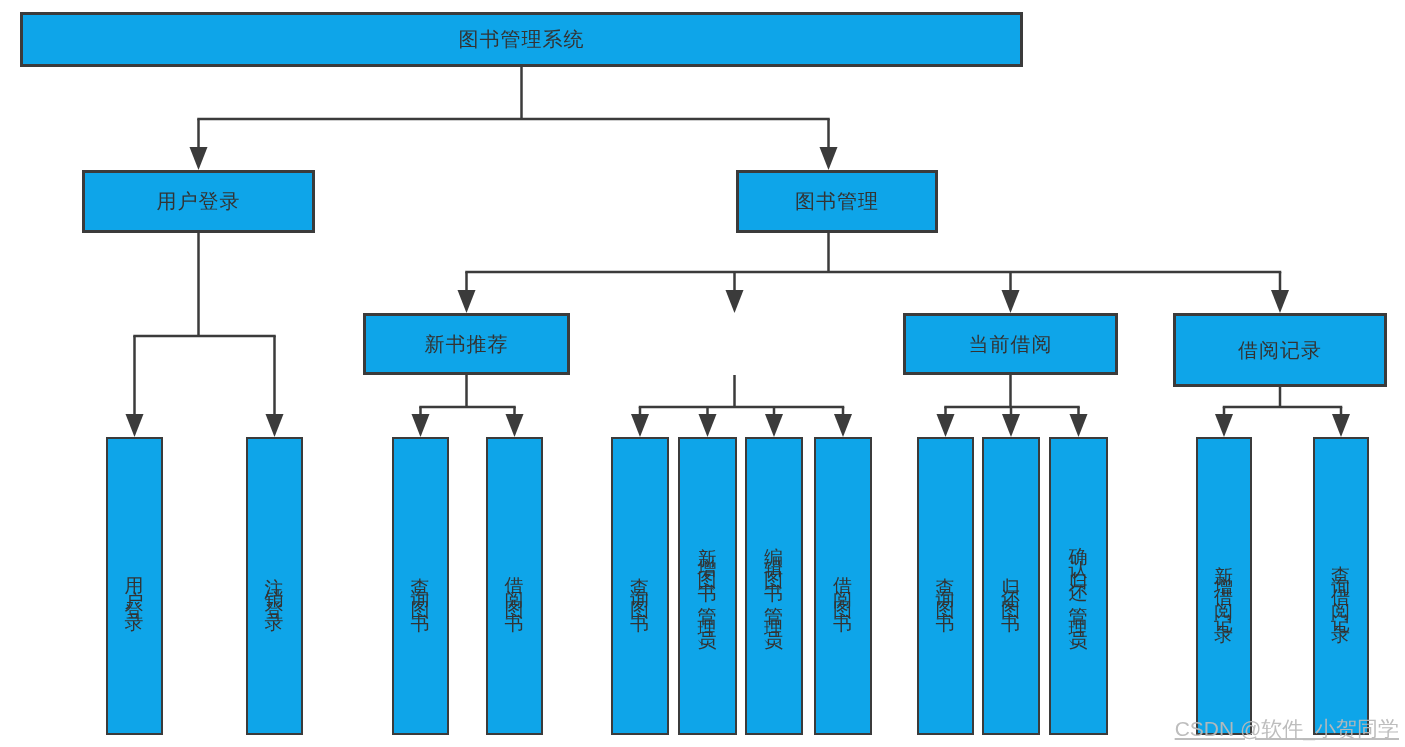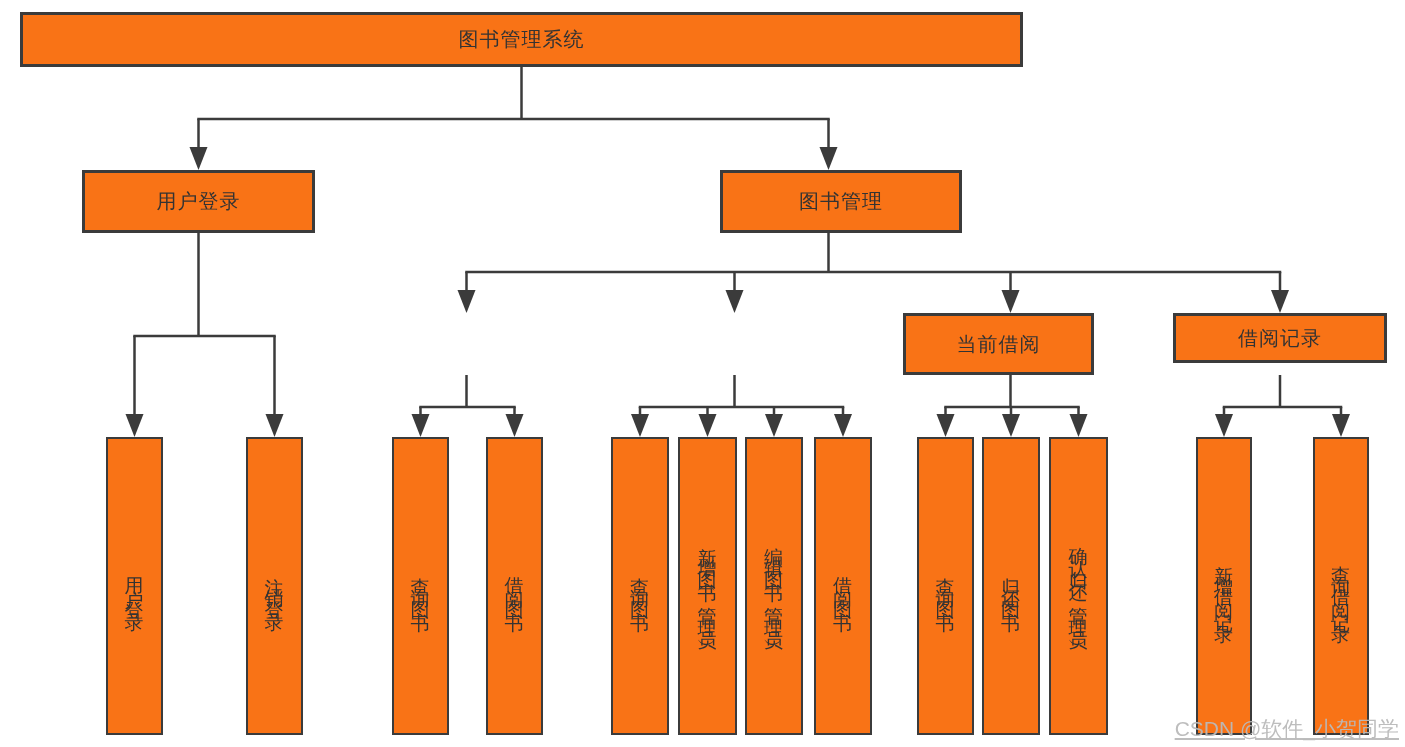--- a/index.html
+++ b/index.html
@@ -12,21 +12,21 @@
     width: 1405px; height: 747px;
     background: #ffffff;
     overflow: hidden;
   }
   #connectors {
     position: absolute; left: 0; top: 0; z-index: 1;
   }
   .node {
     position: absolute;
     box-sizing: border-box;
-    background: #f97316;
+    background: #0ea5e9;
     border: 3px solid #3b3b3b;
     display: flex;
     align-items: center;
     justify-content: center;
     color: #333333;
     z-index: 2;
   }
   .h-label { font-size: 20px; letter-spacing: 1px; white-space: nowrap; }
   .leaf { border-width: 2.5px; }
   .leaf .v-label {
@@ -107,28 +107,31 @@
       <polygon points="1332,414 1350,414 1341,437" fill="#3b3b3b"></polygon>
     </svg>
 
   <div class="node" style="left:20px; top:12px; width:1003px; height:55px;">
     <span class="h-label">图书管理系统</span>
   </div>
 
   <div class="node" style="left:82px; top:170px; width:233px; height:63px;">
     <span class="h-label">用户登录</span>
   </div>
-  <div class="node" style="left:720px; top:170px; width:242px; height:63px;">
+  <div class="node" style="left:736px; top:170px; width:202px; height:63px;">
     <span class="h-label">图书管理</span>
   </div>
 
-  <div class="node" style="left:903px; top:313px; width:191px; height:62px;">
+  <div class="node" style="left:363px; top:313px; width:207px; height:62px;">
+    <span class="h-label">新书推荐</span>
+  </div>
+  <div class="node" style="left:903px; top:313px; width:215px; height:62px;">
     <span class="h-label">当前借阅</span>
   </div>
-  <div class="node" style="left:1173px; top:313px; width:214px; height:50px;">
+  <div class="node" style="left:1173px; top:313px; width:214px; height:74px;">
     <span class="h-label">借阅记录</span>
   </div>
 
   <div class="node leaf" style="left:106px; top:437px; width:57px; height:298px;">
     <span class="v-label">用户登录</span>
   </div>
   <div class="node leaf" style="left:246px; top:437px; width:57px; height:298px;">
     <span class="v-label">注销登录</span>
   </div>
 

